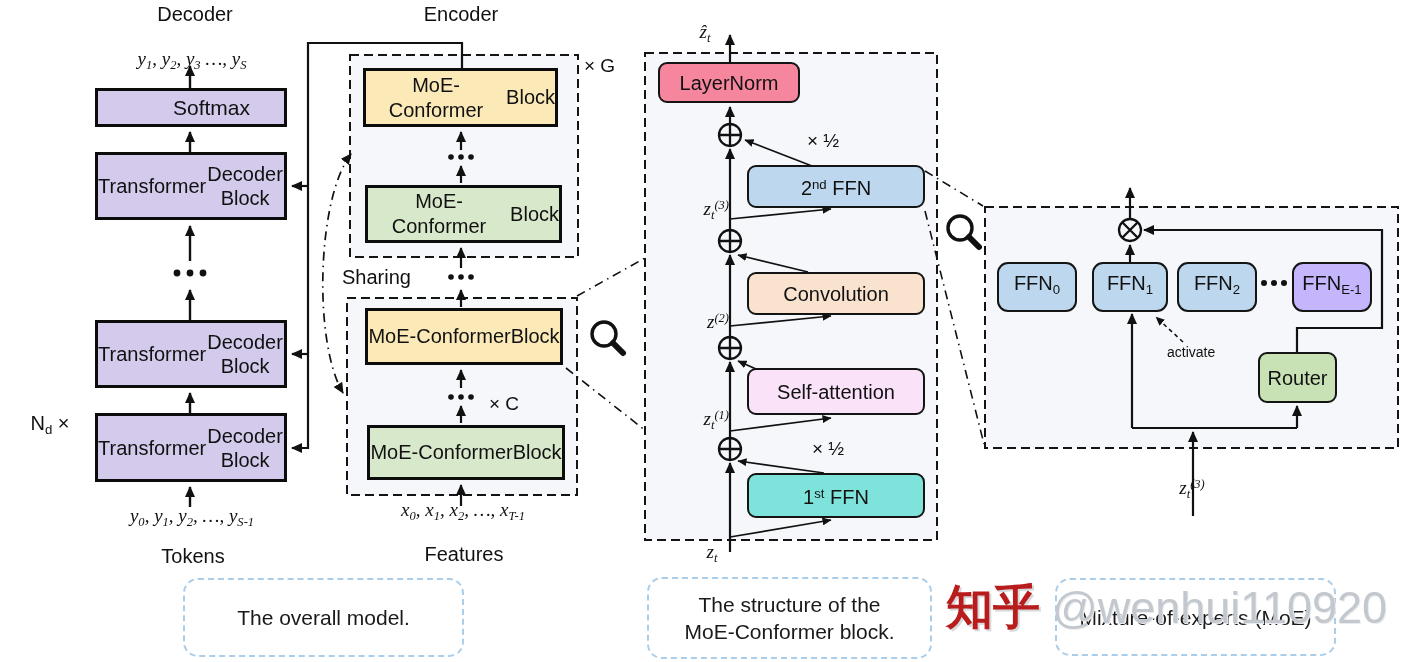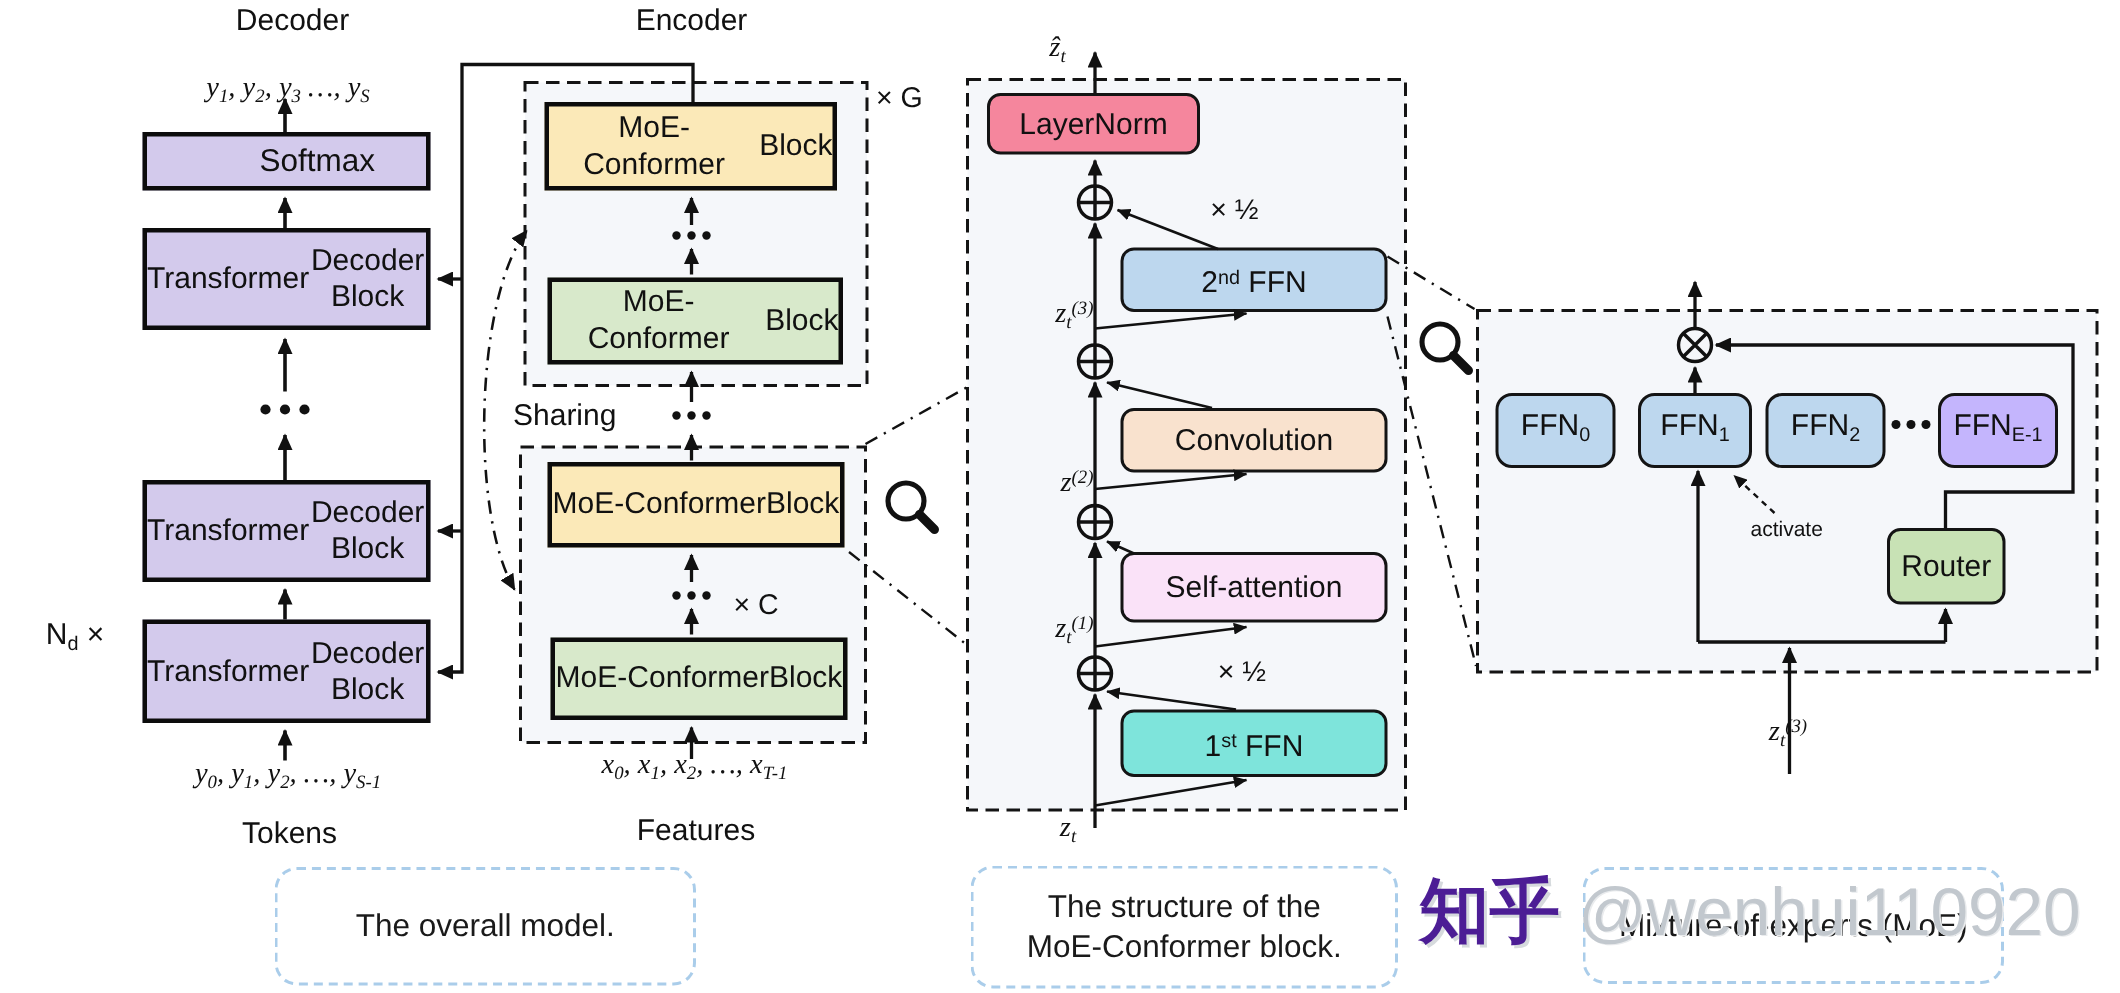--- a/index.html
+++ b/index.html
@@ -15,21 +15,21 @@
   .lbl{position:absolute;z-index:4;font-size:20px;color:#111;}
   .ctr{text-align:center;}
   .rgt{text-align:right;}
   .math{font-family:"Liberation Serif",serif;font-style:italic;font-size:19px;}
   .sub{font-size:.66em;vertical-align:-.32em;}
   .sup{font-size:.66em;vertical-align:.45em;}
   .cap{position:absolute;z-index:2;border:2px dashed #AACDEA;border-radius:15px;background:#fff;
        display:flex;flex-direction:column;align-items:center;justify-content:center;
        font-size:21px;line-height:27px;color:#1a1a1a;}
   #watermark{position:absolute;z-index:6;left:946px;top:576px;white-space:nowrap;pointer-events:none;}
-  #wm-brand{font-size:47px;font-weight:bold;color:#4c1d95;text-shadow:2px 2px 0 #D6DADD;}
+  #wm-brand{font-size:47px;font-weight:bold;color:#b91c1c;text-shadow:2px 2px 0 #D6DADD;}
   #wm-user{font-size:45px;color:#C2C8CE;text-shadow:1px 1px 0 #E9EBED;margin-left:12px;}
   .two{line-height:25px;}
 </style>
 </head>
 <body>
 
 <div id="canvas">
 
   <svg id="bg-layer" width="1413" height="662">
     <g stroke="#141414" stroke-width="2" stroke-dasharray="9 5">

